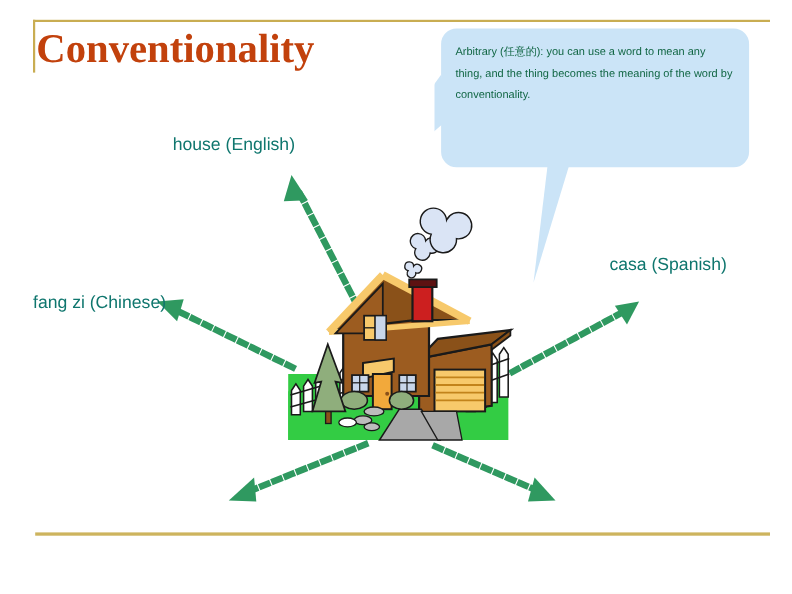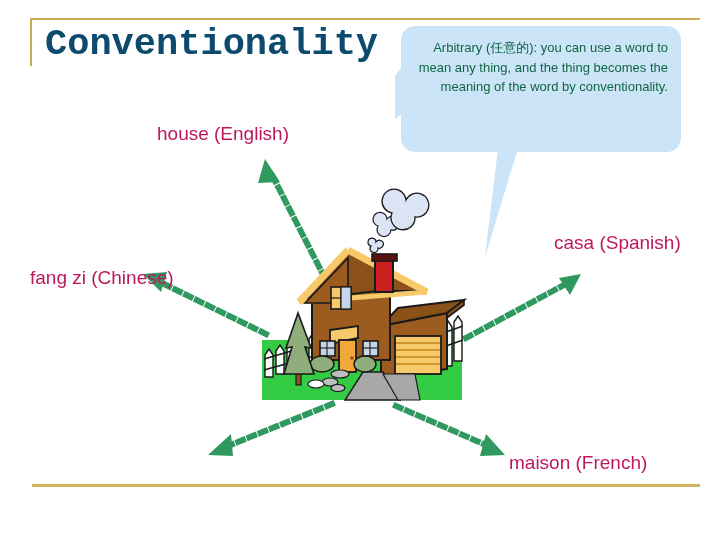--- a/index.html
+++ b/index.html
@@ -32,57 +32,57 @@
   .rule-bottom {
     position: absolute;
     left: 32px; top: 484px;
     width: 668px; height: 3px;
     background: #cdb45e;
   }
 
   
   .slide-title {
     position: absolute;
-    left: 45px; top: 23px;
-    font-family: Liberation Mono, monospace;
+    left: 33px; top: 23px;
+    font-family: Liberation Serif, serif;
     font-weight: bold;
     font-size: 37px;
-    color: #0c4a6e;
+    color: #c2410c;
     letter-spacing: 0px;
     white-space: nowrap;
   }
 
   
   .lang-label {
     position: absolute;
     font-family: "Liberation Sans", sans-serif;
-    font-size: 19px;
-    color: #be185d;
+    font-size: 16px;
+    color: #0f766e;
     white-space: nowrap;
   }
   .lab-house   { left: 157px; top: 123px; }
   .lab-fangzi  { left: 30px;  top: 227px; margin-top: 40px; }
   .lab-casa    { left: 526px; top: 232px; margin-left: 28px; }
   .lab-dom     { left: 32px;  top: 452px; }
   .lab-maison  { left: 509px; top: 452px; }
 
   
   .bubble-wrap {
     position: absolute;
     left: 395px; top: 12px;
     width: 290px; height: 290px;
     pointer-events: none;
   }
   .bubble-text {
     position: absolute;
     left: 19px; top: 26px;
     width: 254px;
-    text-align: right;
+    text-align: left;
     font-family: "Liberation Sans", sans-serif;
-    font-size: 13px;
+    font-size: 10px;
     line-height: 19.5px;
     color: #116644;
   }
 
   
   .art-layer {
     position: absolute;
     left: 0; top: 0;
     width: 720px; height: 540px;
   }
@@ -227,15 +227,14 @@
       <polygon points="105,120 128,120 90,245" fill="#cbe4f7"></polygon>
 
       <rect x="6" y="14" width="280" height="126" rx="14" ry="14" fill="#cbe4f7"></rect>
     </svg>
     <div class="bubble-text">Arbitrary (任意的): you can use a word to mean any thing, and the thing becomes the meaning of the word by conventionality.</div>
   </div>
 
   <div class="lang-label lab-house">house (English)</div>
   <div class="lang-label lab-fangzi">fang zi (Chinese)</div>
   <div class="lang-label lab-casa">casa (Spanish)</div>
-  <div class="lang-label lab-maison">maison (French)</div>
 
 </div>
 
 </body></html>

